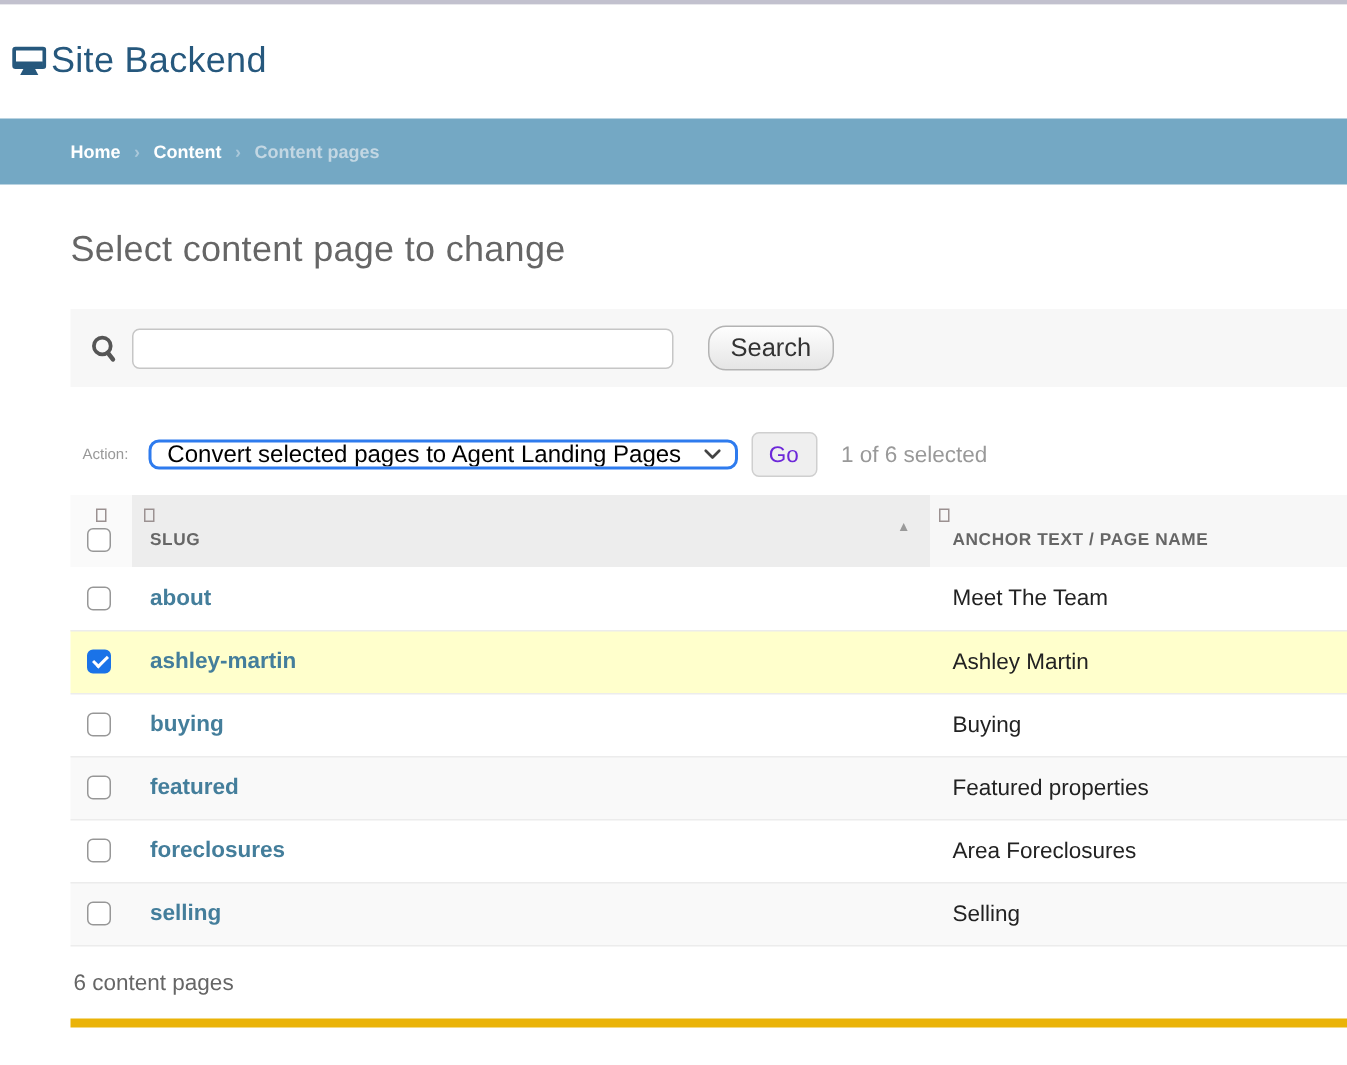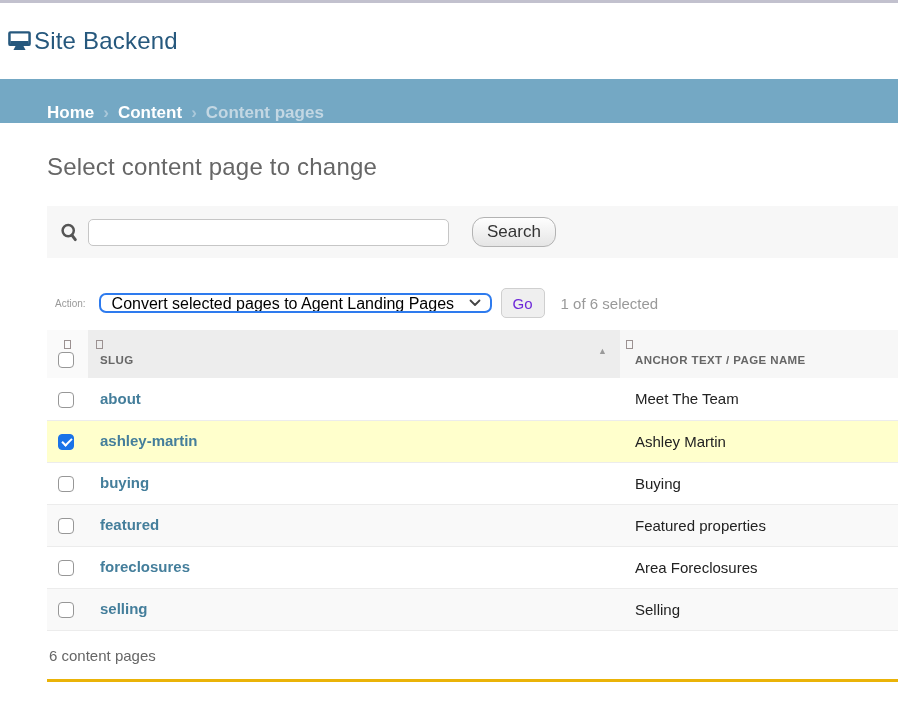--- a/index.html
+++ b/index.html
@@ -17,21 +17,21 @@
     font-family:"Liberation Sans","DejaVu Sans",sans-serif;color:#333;
     border-top:3px solid #c2c1ce;
   }
 
   
   .branding{height:76px;display:flex;align-items:center;padding-left:8px;background:#fff;}
   .branding .logo-icon{display:inline-flex;margin-right:3px;}
   .branding .brand-title{font-size:24px;font-weight:500;color:var(--brand-text);text-decoration:none;letter-spacing:.2px;}
 
   
-  .breadcrumbs{height:44px;background:var(--breadcrumb-bg);display:flex;align-items:flex-end;padding-left:47px;font-size:17px;}
+  .breadcrumbs{height:44px;background:var(--breadcrumb-bg);display:flex;align-items:center;padding-left:47px;font-size:12px;}
   .breadcrumbs a{color:#ffffff;font-weight:700;text-decoration:none;}
   .breadcrumbs .sep{color:#aac8da;margin:0 9px;font-weight:700;}
   .breadcrumbs .current{color:#c3d7e3;font-weight:700;}
 
   
   .page-title{margin:30px 0 0 47px;font-size:24px;font-weight:400;color:#666;letter-spacing:.2px;}
 
   
   .search-bar{margin:25px 0 0 47px;height:52px;background:#f7f7f7;display:flex;align-items:center;padding-left:13px;}
   .search-bar .mag{display:inline-flex;margin-right:9px;}
@@ -84,21 +84,21 @@
     -webkit-appearance:none;appearance:none;width:16px;height:16px;margin:0;
     border:1.5px solid #979797;border-radius:4px;background:#fff;position:relative;cursor:pointer;display:inline-block;vertical-align:middle;
   }
   input[type="checkbox"]:checked{background:var(--checkbox-checked);border-color:var(--checkbox-checked);}
   input[type="checkbox"]:checked::after{
     content:"";position:absolute;left:4.5px;top:1.5px;width:4px;height:8px;
     border:solid #fff;border-width:0 2px 2px 0;transform:rotate(45deg);
   }
 
   
-  .paginator{margin-left:47px;width:851px;padding:16px 0 15px 2px;font-size:15px;color:#666;border-bottom:3px solid #eab308;}
+  .paginator{margin-left:47px;width:851px;padding:16px 0 15px 2px;font-size:15px;color:#666;border-bottom:6px solid #eab308;}
 </style>
 </head>
 <body>
 
 <div class="branding">
   <span class="logo-icon">
     <svg width="23" height="22" viewBox="0 0 24 22">
       <rect x="1.5" y="2" width="21" height="13" rx="1" fill="none" stroke="#26587d" stroke-width="2.6"></rect>
       <rect x="2.5" y="11" width="19" height="3.6" fill="#26587d"></rect>
       <path d="M8 16 L16 16 L18.3 20.4 L5.7 20.4 Z" fill="#26587d"></path>

